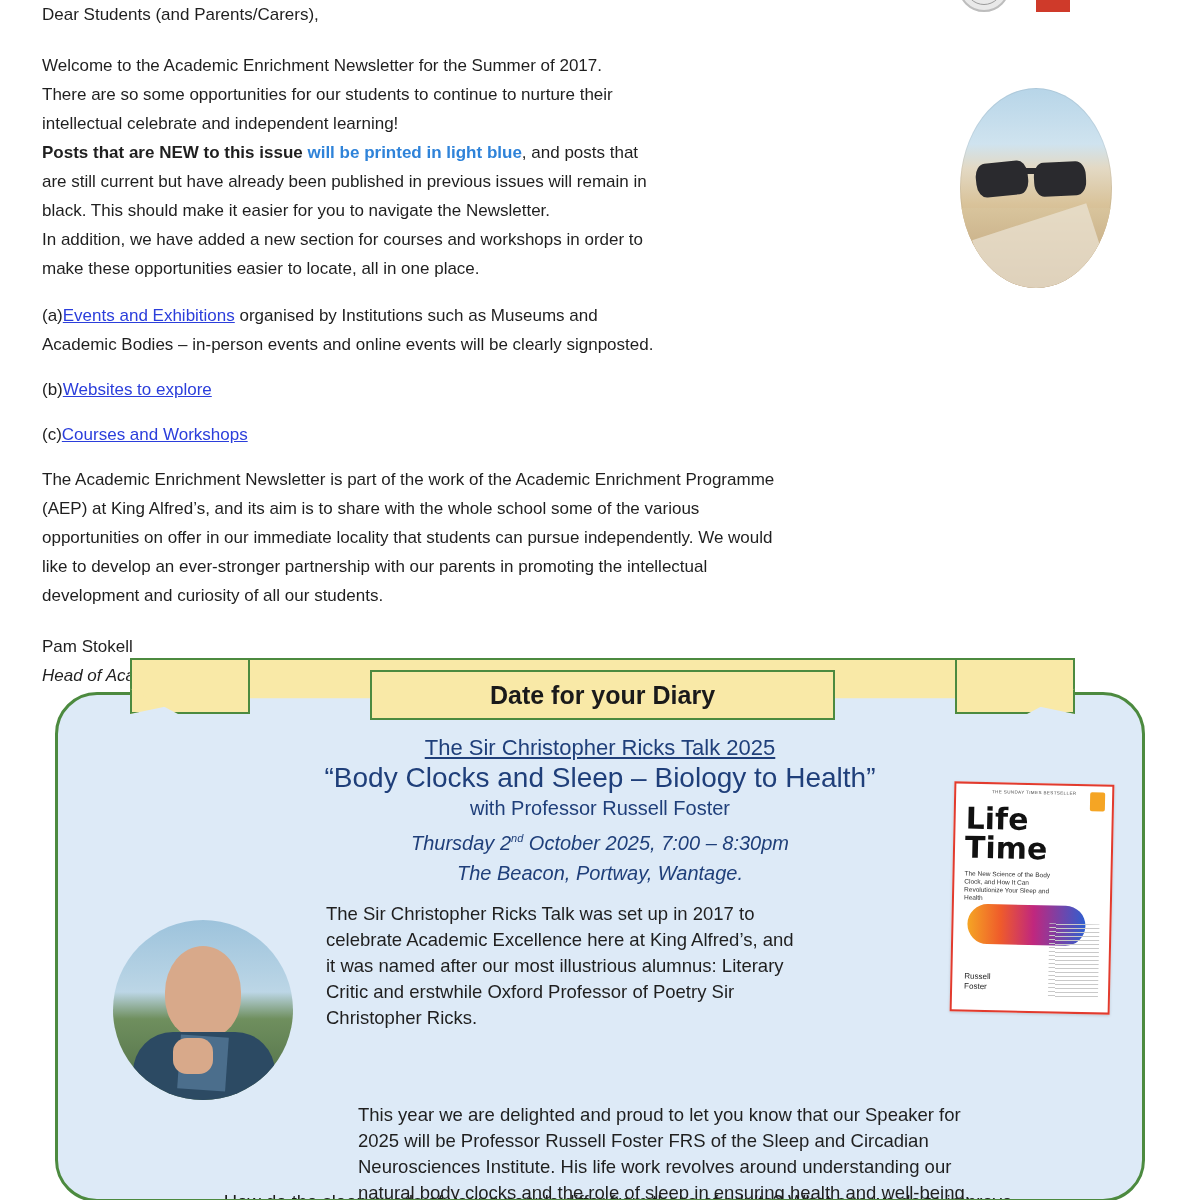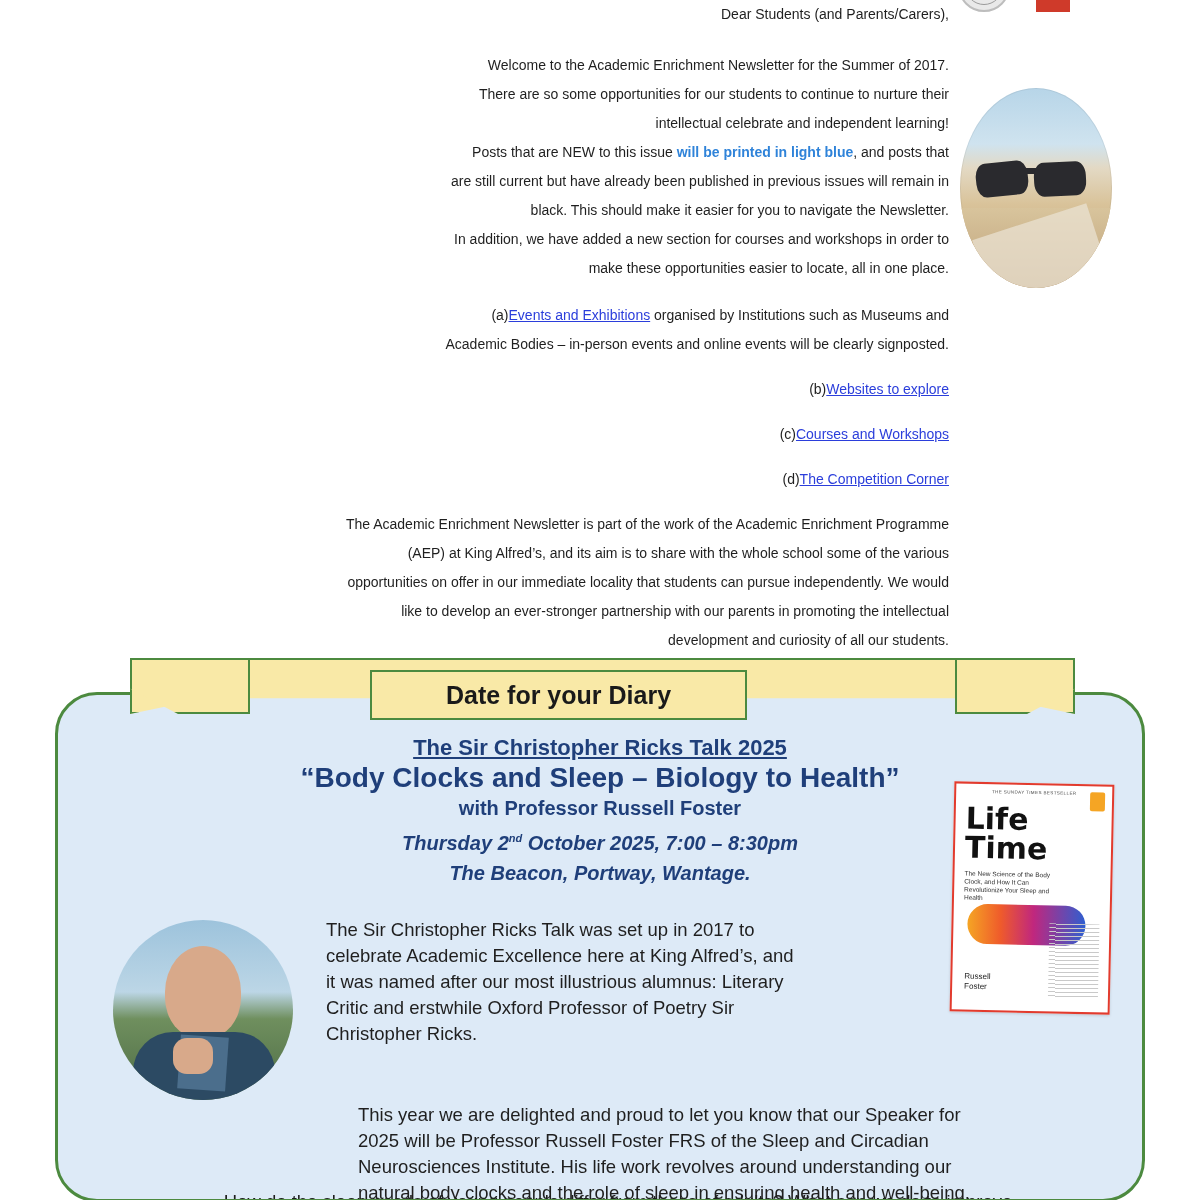--- a/index.html
+++ b/index.html
@@ -17,33 +17,32 @@
   }
 
   .page {
     position: absolute;
     inset: 0;
   }
 
   
   .letter {
     position: absolute;
-    left: 59px;
+    left: 42px;
     top: 0px;
     width: 890px;
-    font-size: 14px;
+    font-size: 17px;
     line-height: 29px;
     color: #1f1f1f;
-    text-align: right;
   }
   .letter p { margin: 0 0 16px 0; }
   .letter p.tight { margin-bottom: 0; }
   .salutation { margin-bottom: 22px !important; }
 
-  .b { font-weight: normal; }
+  .b { font-weight: bold; }
   .blue-bold { color: #2f83d9; font-weight: bold; }
 
   .list-block {
     margin-top: 18px;
     margin-bottom: 1px;
   }
   .list-line { margin: 0 0 1px 0; }
   .lnk {
     color: #2b3edb;
     text-decoration: underline;
@@ -180,21 +179,21 @@
     clip-path: polygon(0 0, 100% 0, 100% 100%, 40% 100%, 0 55%);
   }
   .ribbon-notch-r {
     left: 925px;
     clip-path: polygon(0 0, 100% 0, 100% 55%, 60% 100%, 0 100%);
   }
   .ribbon-center {
     position: absolute;
     left: 340px;
     top: 20px;
-    width: 377px;
+    width: 465px;
     height: 50px;
     background: #f9e9a7;
     border: 2px solid #4c8a3f;
     box-sizing: border-box;
     display: flex;
     align-items: center;
     justify-content: center;
     font-weight: bold;
     font-size: 25px;
     color: #1a1a1a;
@@ -211,21 +210,21 @@
     border: 3px solid #4c8a3f;
     border-radius: 42px;
     box-sizing: border-box;
     overflow: hidden;
   }
 
   .diary-head {
     margin: 38px 0 0 0;
     text-align: center;
     color: #1f3f7a;
-    font-weight: bold;
+    font-weight: normal;
     line-height: 30px;
   }
   .diary-head .l1 {
     font-size: 22px;
     text-decoration: underline;
   }
   .diary-head .l2 { font-size: 28px; }
   .diary-head .l3 { font-size: 20px; }
   .diary-head .l4 {
     font-size: 20px;
@@ -272,21 +271,21 @@
     position: absolute;
     left: 60px; top: 118px;
     width: 40px; height: 36px;
     background: #d8a98a;
     border-radius: 14px;
   }
 
   .diary-text {
     position: absolute;
     left: 268px;
-    top: 222px;
+    top: 206px;
     width: 700px;
     font-size: 18.5px;
     line-height: 26px;
     color: #1f1f1f;
   }
   .diary-text p { margin: 0; }
 
   .diary-text-wide {
     position: absolute;
     left: 55px;
@@ -408,23 +407,20 @@
     <div class="list-block">
       <p class="list-line">
         <span>(a)</span><a class="lnk" href="#">Events and Exhibitions</a><span> organised by Institutions such as Museums and</span><br>
         <span>Academic Bodies – in-person events and online events will be clearly signposted.</span>
       </p>
       <p class="list-line">
         <span>(b)</span><a class="lnk" href="#">Websites to explore</a>
       </p>
       <p class="list-line">
         <span>(c)</span><a class="lnk" href="#">Courses and Workshops</a>
-      </p>
-      <p class="list-line">
-        <span>(d)</span><a class="lnk" href="#">The Competition Corner</a>
       </p>
     </div>
 
     <p class="tight">
       <span>The Academic Enrichment Newsletter is part of the work of the Academic Enrichment Programme</span><br>
       <span>(AEP) at King Alfred’s, and its aim is to share with the whole school some of the various</span><br>
       <span>opportunities on offer in our immediate locality that students can pursue independently.  We would</span><br>
       <span>like to develop an ever-stronger partnership with our parents in promoting the intellectual</span><br>
       <span>development and curiosity of all our students.</span>
     </p>

